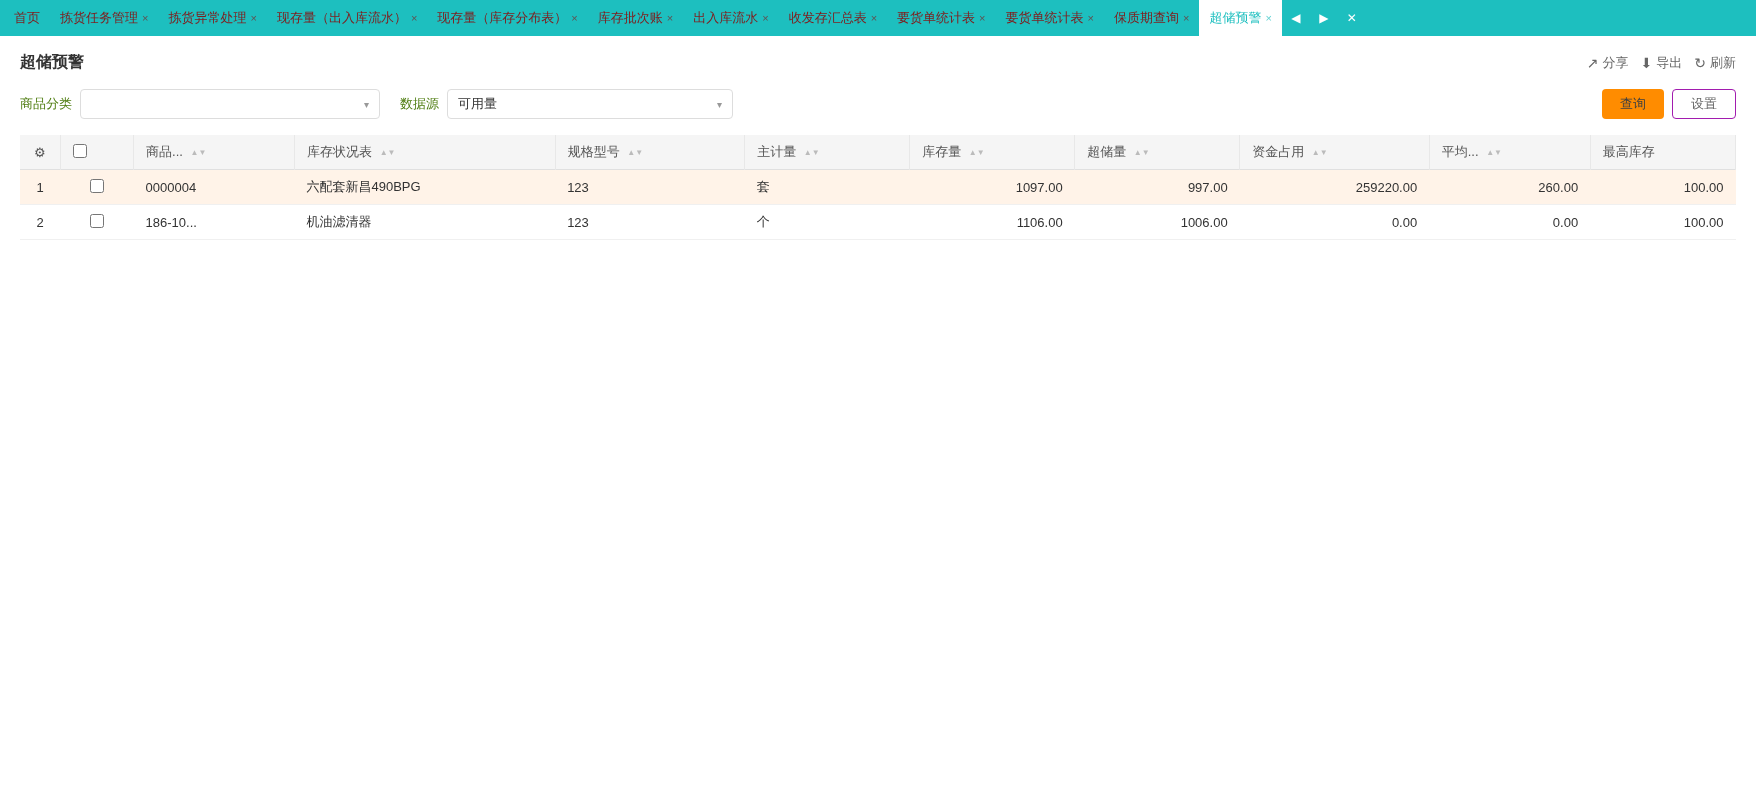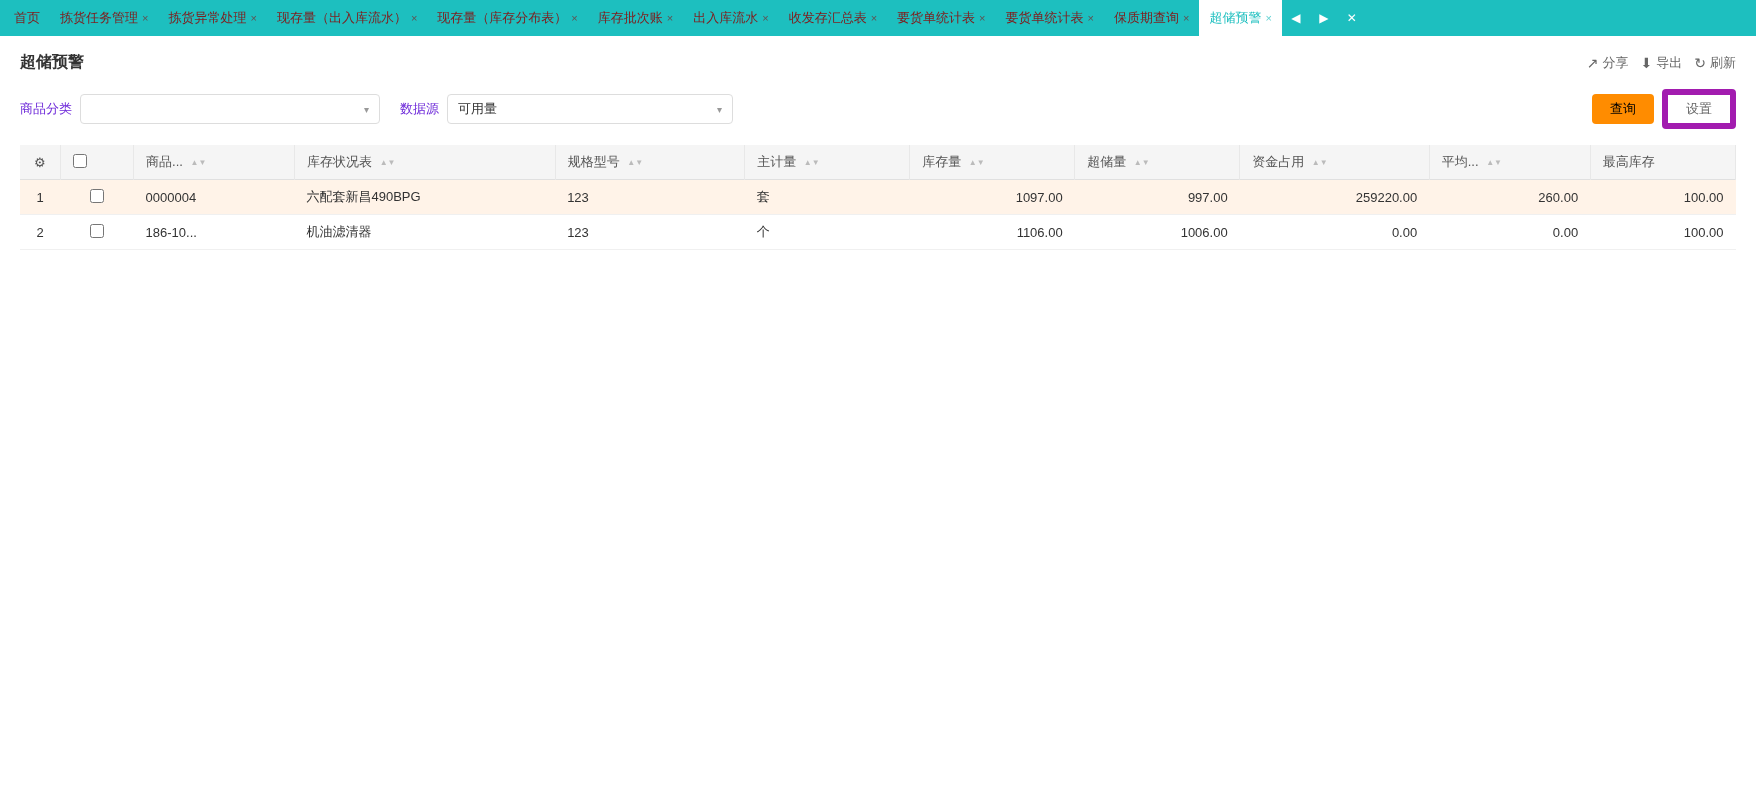--- a/index.html
+++ b/index.html
@@ -87,21 +87,21 @@
       align-items: center;
       gap: 20px;
       margin-bottom: 16px;
     }
     .filter-item {
       display: flex;
       align-items: center;
       gap: 8px;
     }
     .filter-label {
-      color: #6d28d9;
+      color: #4d7c0f;
       font-size: 13px;
       white-space: nowrap;
     }
     .filter-select {
       display: flex;
       align-items: center;
       justify-content: space-between;
       width: 300px;
       height: 30px;
       border: 1px solid #ddd;
@@ -114,32 +114,32 @@
     }
     .filter-select-small {
       width: 286px;
     }
     .filter-select .arrow {
       color: #999;
       font-size: 10px;
     }
     .btn-query {
       background: #ff8c00;
-      color: #000000;
+      color: #404040;
       border: none;
       padding: 6px 18px;
       border-radius: 4px;
       cursor: pointer;
       font-size: 13px;
       margin-left: auto;
     }
     .btn-settings {
       background: #fff;
       color: #666;
-      border: 6px solid #a21caf;
+      border: 1px solid #a21caf;
       padding: 5px 18px;
       border-radius: 4px;
       cursor: pointer;
       font-size: 13px;
       margin-left: 8px;
     }
 
     .filter-right {
       display: flex;
       align-items: center;

